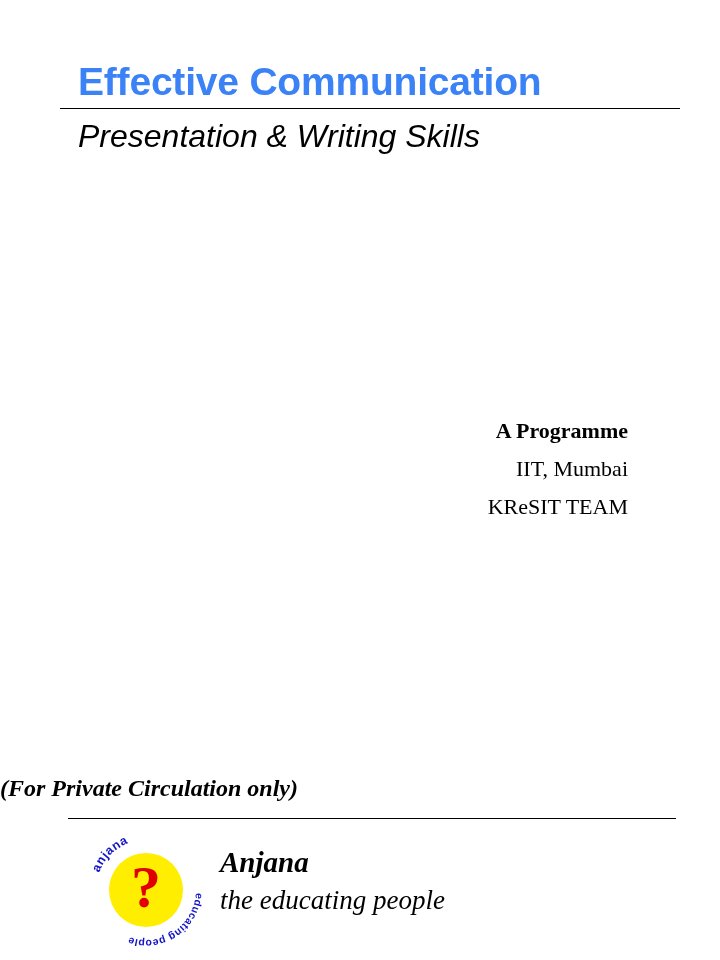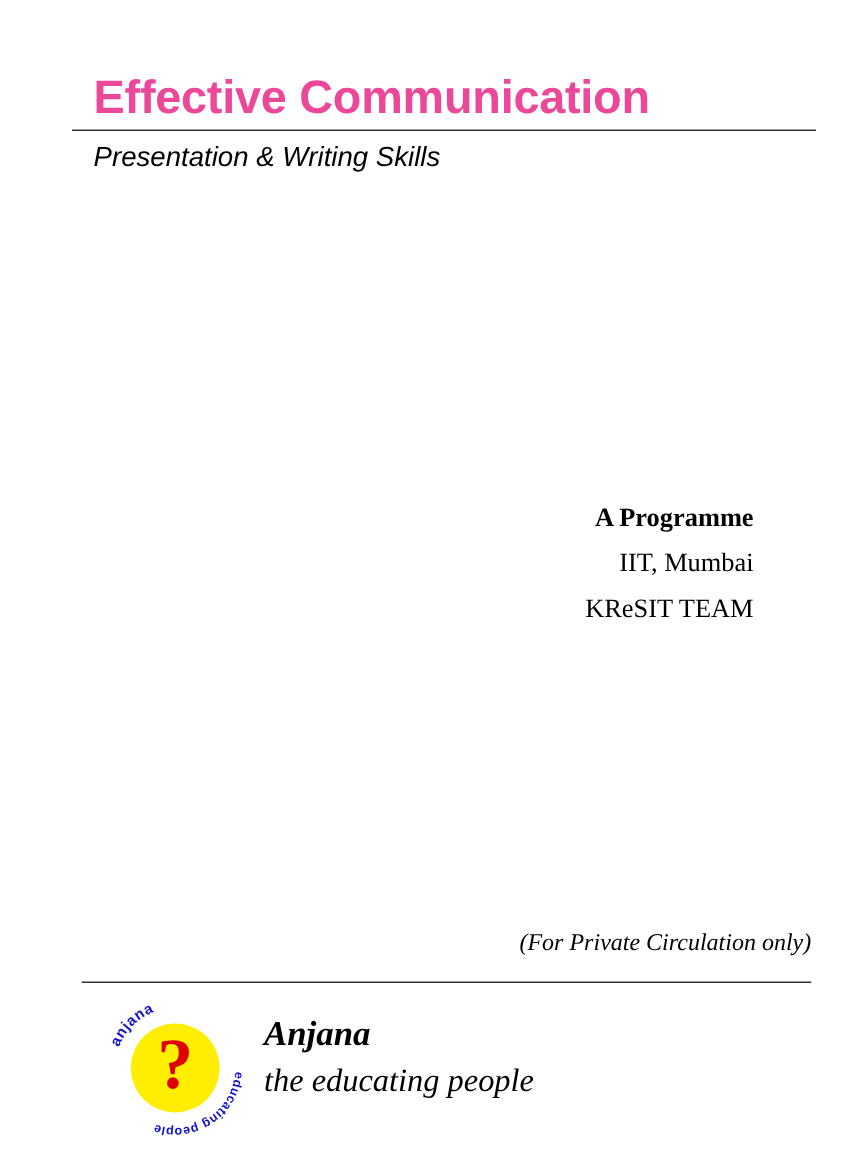--- a/index.html
+++ b/index.html
@@ -29,33 +29,33 @@
     left: 60px;
     top: 60px;
     width: 620px;
   }
   .main-title {
     font-family: "Liberation Sans", sans-serif;
     font-weight: bold;
     font-size: 39px;
     line-height: 1.12;
     letter-spacing: -0.2px;
-    color: #ec4899;
+    color: #3b82f6;
     padding: 0 0 4px 18px;
     white-space: nowrap;
   }
   .title-rule {
     border-bottom: 1.4px solid #000;
     width: 620px;
     margin: 0;
   }
   .subtitle {
     font-family: "Liberation Sans", sans-serif;
     font-style: italic;
-    font-size: 23px;
+    font-size: 32px;
     line-height: 1.2;
     padding: 8px 0 0 18px;
     color: #000;
     white-space: nowrap;
   }
 
   
   .body-block {
     position: absolute;
     left: 68px;
@@ -70,25 +70,26 @@
   .body-block .lead {
     font-weight: bold;
   }
 
   
   .private-note {
     position: absolute;
     left: 0;
     top: 775px;
     width: 676px;
-    text-align: right;
-    font-family: "Liberation Serif", serif;
-    font-style: italic;
-    font-size: 20px;
-    color: #000;
+    text-align: left;
+    font-family: "Liberation Serif", serif;
+    font-style: italic;
+    font-size: 24px;
+    color: #000;
+    font-weight: bold;
   }
 
   
   .footer-rule {
     position: absolute;
     left: 68px;
     top: 818px;
     width: 608px;
     border-bottom: 1.3px solid #000;
   }

